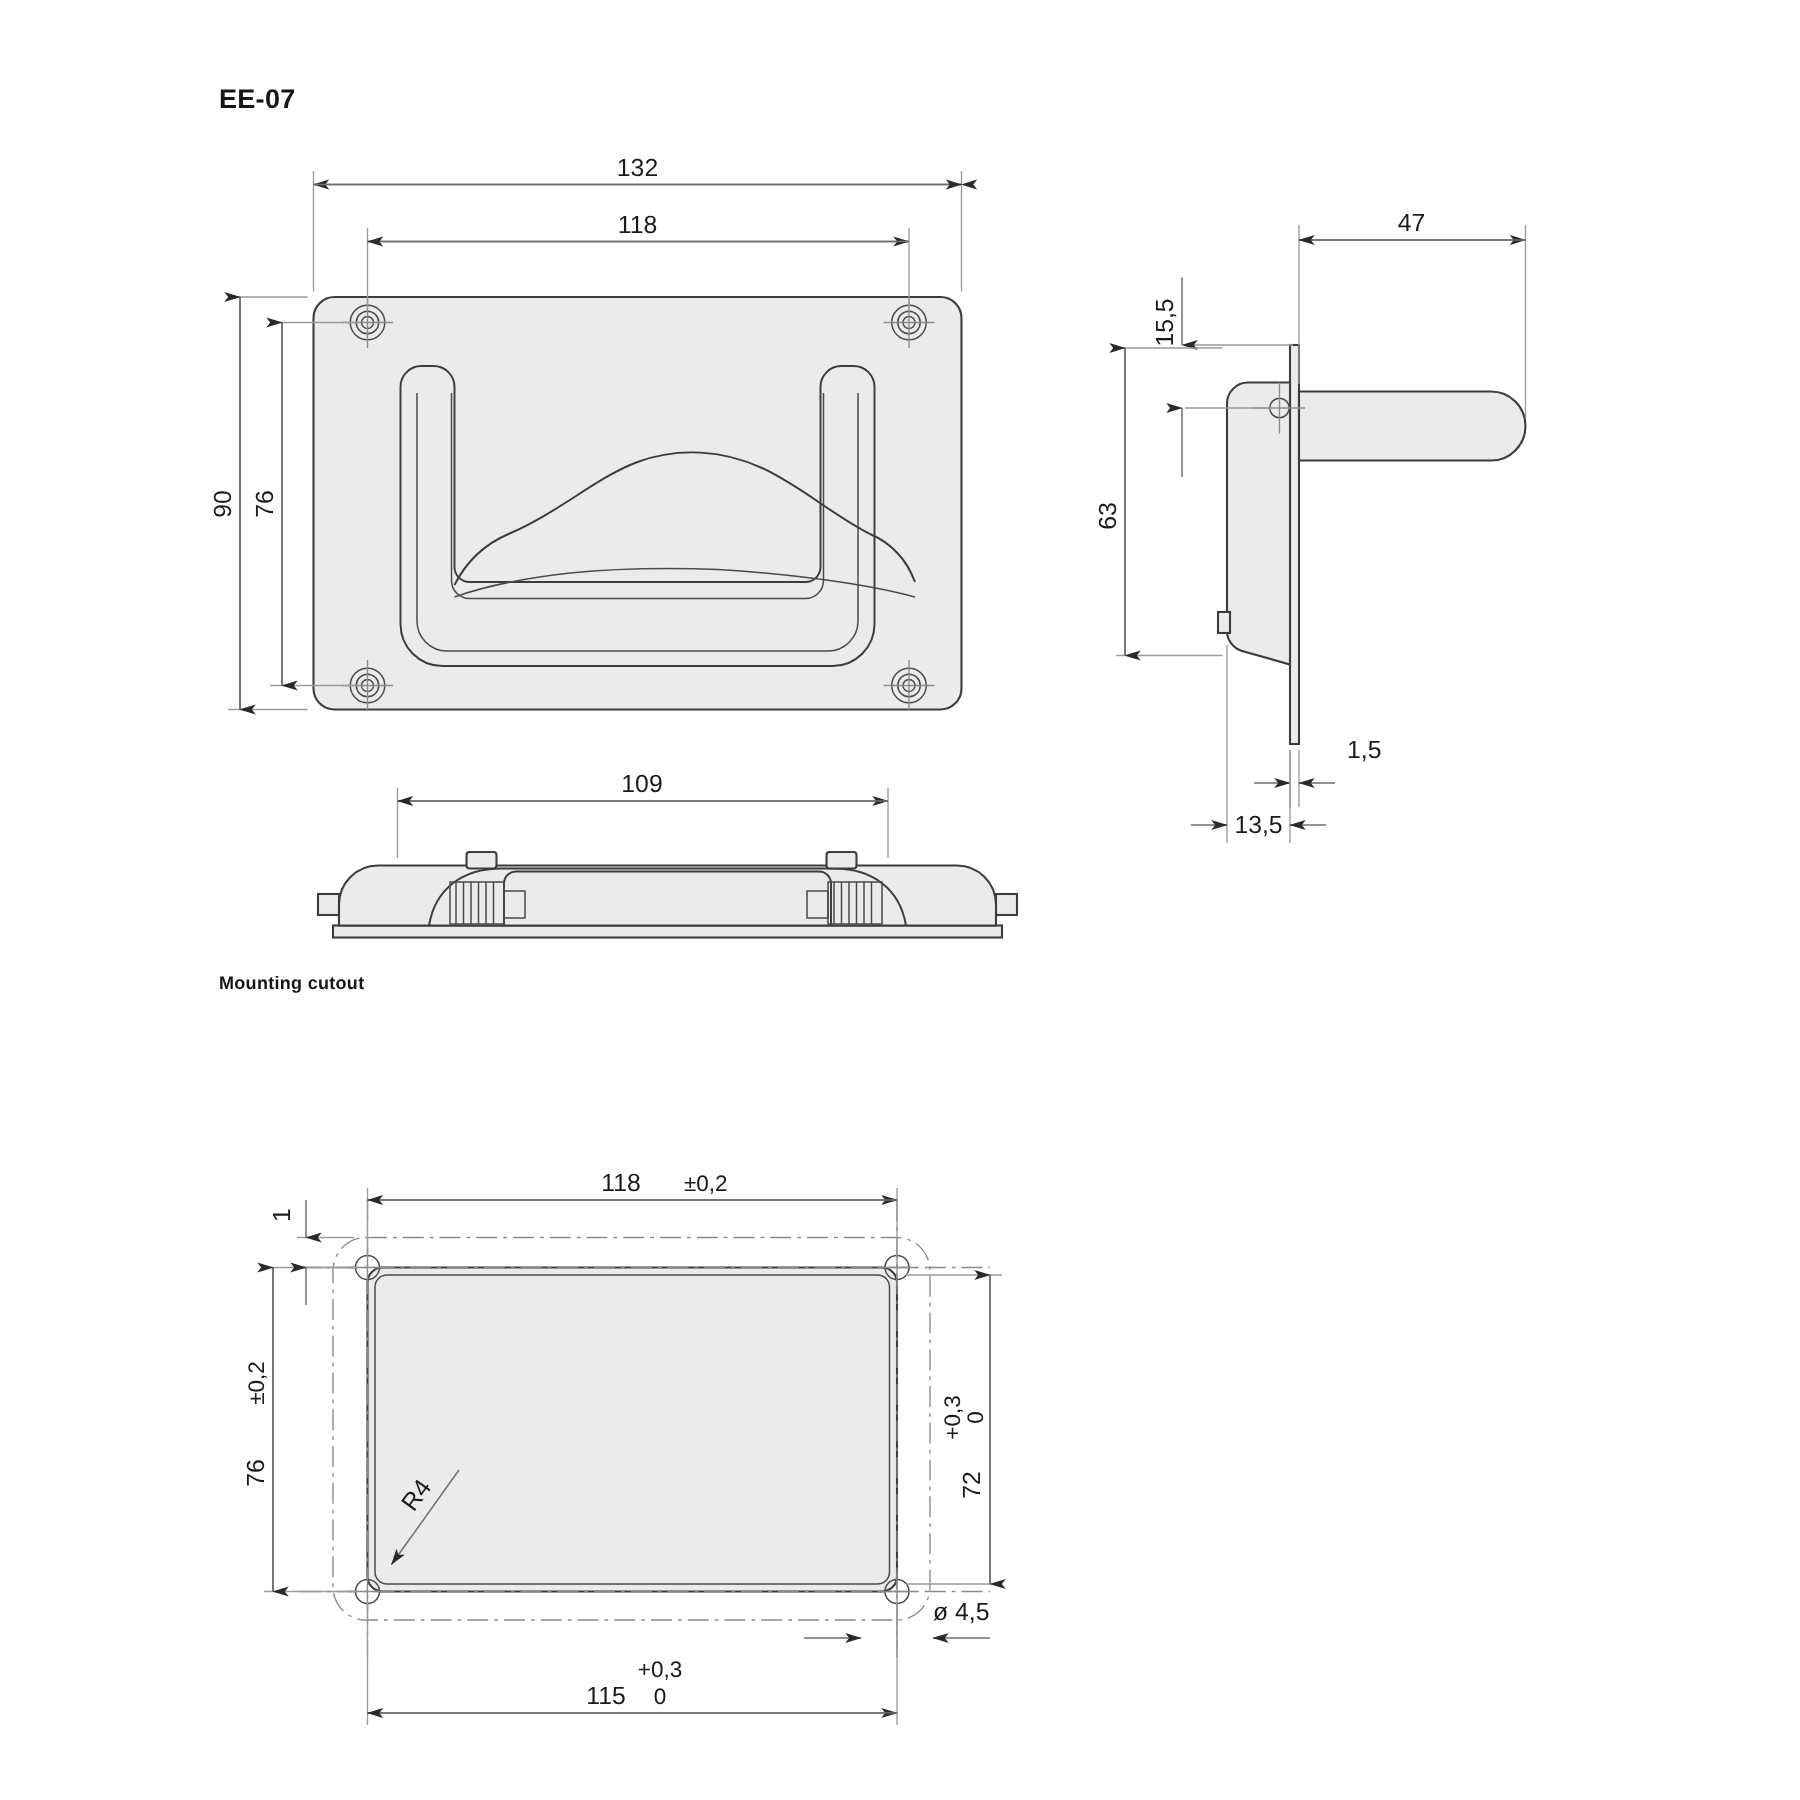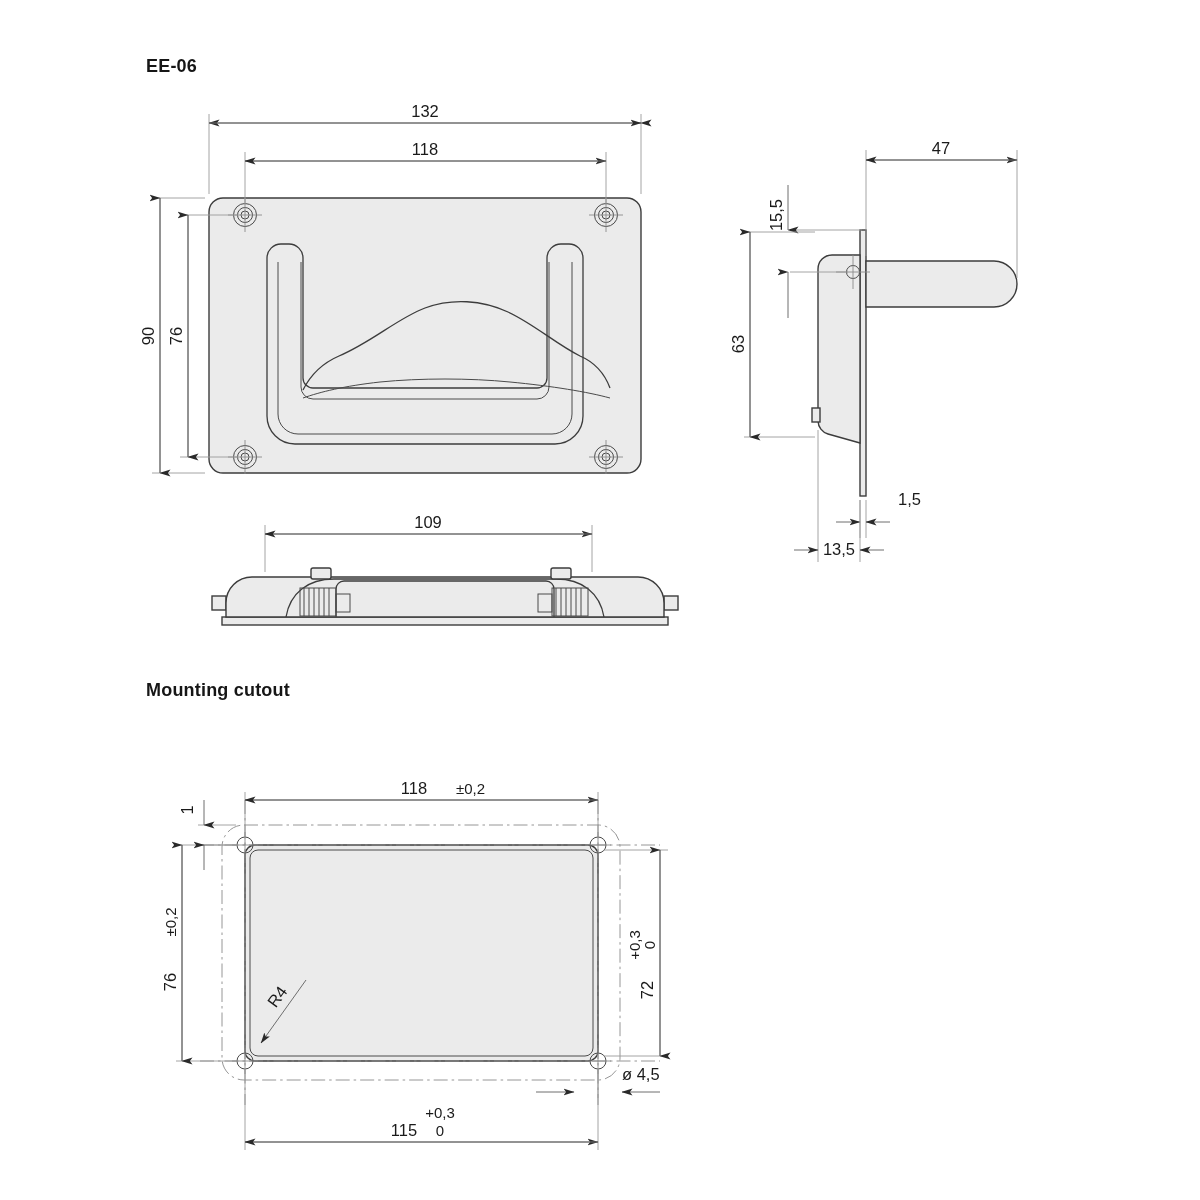--- a/index.html
+++ b/index.html
@@ -1,39 +1,39 @@
 <!DOCTYPE html>
 <html><head>
 <meta charset="utf-8">
 <style>
   html,body{margin:0;padding:0;background:#ffffff;}
   body{width:1200px;height:1200px;position:relative;overflow:hidden;
        font-family:"Liberation Sans","DejaVu Sans",sans-serif;color:#1a1a1a;}
   .page{position:absolute;inset:0;}
   .hdr{position:absolute;font-weight:bold;letter-spacing:.2px;color:#161616;}
   #title-ee07{left:146px;top:56px;font-size:18px;}
-  #title-cutout{left:146px;top:680px;font-size:18px;}
+  #title-cutout{left:146px;top:648px;font-size:12px;}
   svg{position:absolute;left:0;top:0;width:1200px;height:1200px;overflow:visible;}
   .part{fill:#ebebeb;stroke:#3c3c3c;stroke-width:1.4;}
   .partline{fill:none;stroke:#3c3c3c;stroke-width:1.3;}
   .thin{fill:none;stroke:#4a4a4a;stroke-width:1.0;}
   .dimline{fill:none;stroke:#6e6e6e;stroke-width:1.0;}
   .extline{fill:none;stroke:#9a9a9a;stroke-width:0.9;}
   .center{fill:none;stroke:#8a8a8a;stroke-width:0.9;stroke-dasharray:14 4 2.5 4;}
   .centersm{fill:none;stroke:#8a8a8a;stroke-width:0.9;}
   .arrow{fill:#2a2a2a;}
   .dimtxt{font-family:"Liberation Sans","DejaVu Sans",sans-serif;font-size:16.5px;fill:#1a1a1a;}
   .toltxt{font-family:"Liberation Sans","DejaVu Sans",sans-serif;font-size:15px;fill:#1a1a1a;}
 </style>
 </head>
 <body>
 
 <div class="page">
 
-  <div class="hdr" id="title-ee07">EE-06</div>
+  <div class="hdr" id="title-ee07">EE-07</div>
   <div class="hdr" id="title-cutout">Mounting cutout</div>
 
   <svg viewBox="0 0 1200 1200">
     <defs>
       <marker id="ar" markerWidth="11" markerHeight="8" refX="10.5" refY="4" orient="auto" markerUnits="userSpaceOnUse">
         <path d="M0,0.6 L11,4 L0,7.4 L2.6,4 Z" class="arrow"></path>
       </marker>
       <marker id="arv" markerWidth="8" markerHeight="11" refX="4" refY="10.5" orient="auto" markerUnits="userSpaceOnUse">
         <path d="M0.6,0 L4,11 L7.4,0 L4,2.6 Z" class="arrow"></path>
       </marker>

